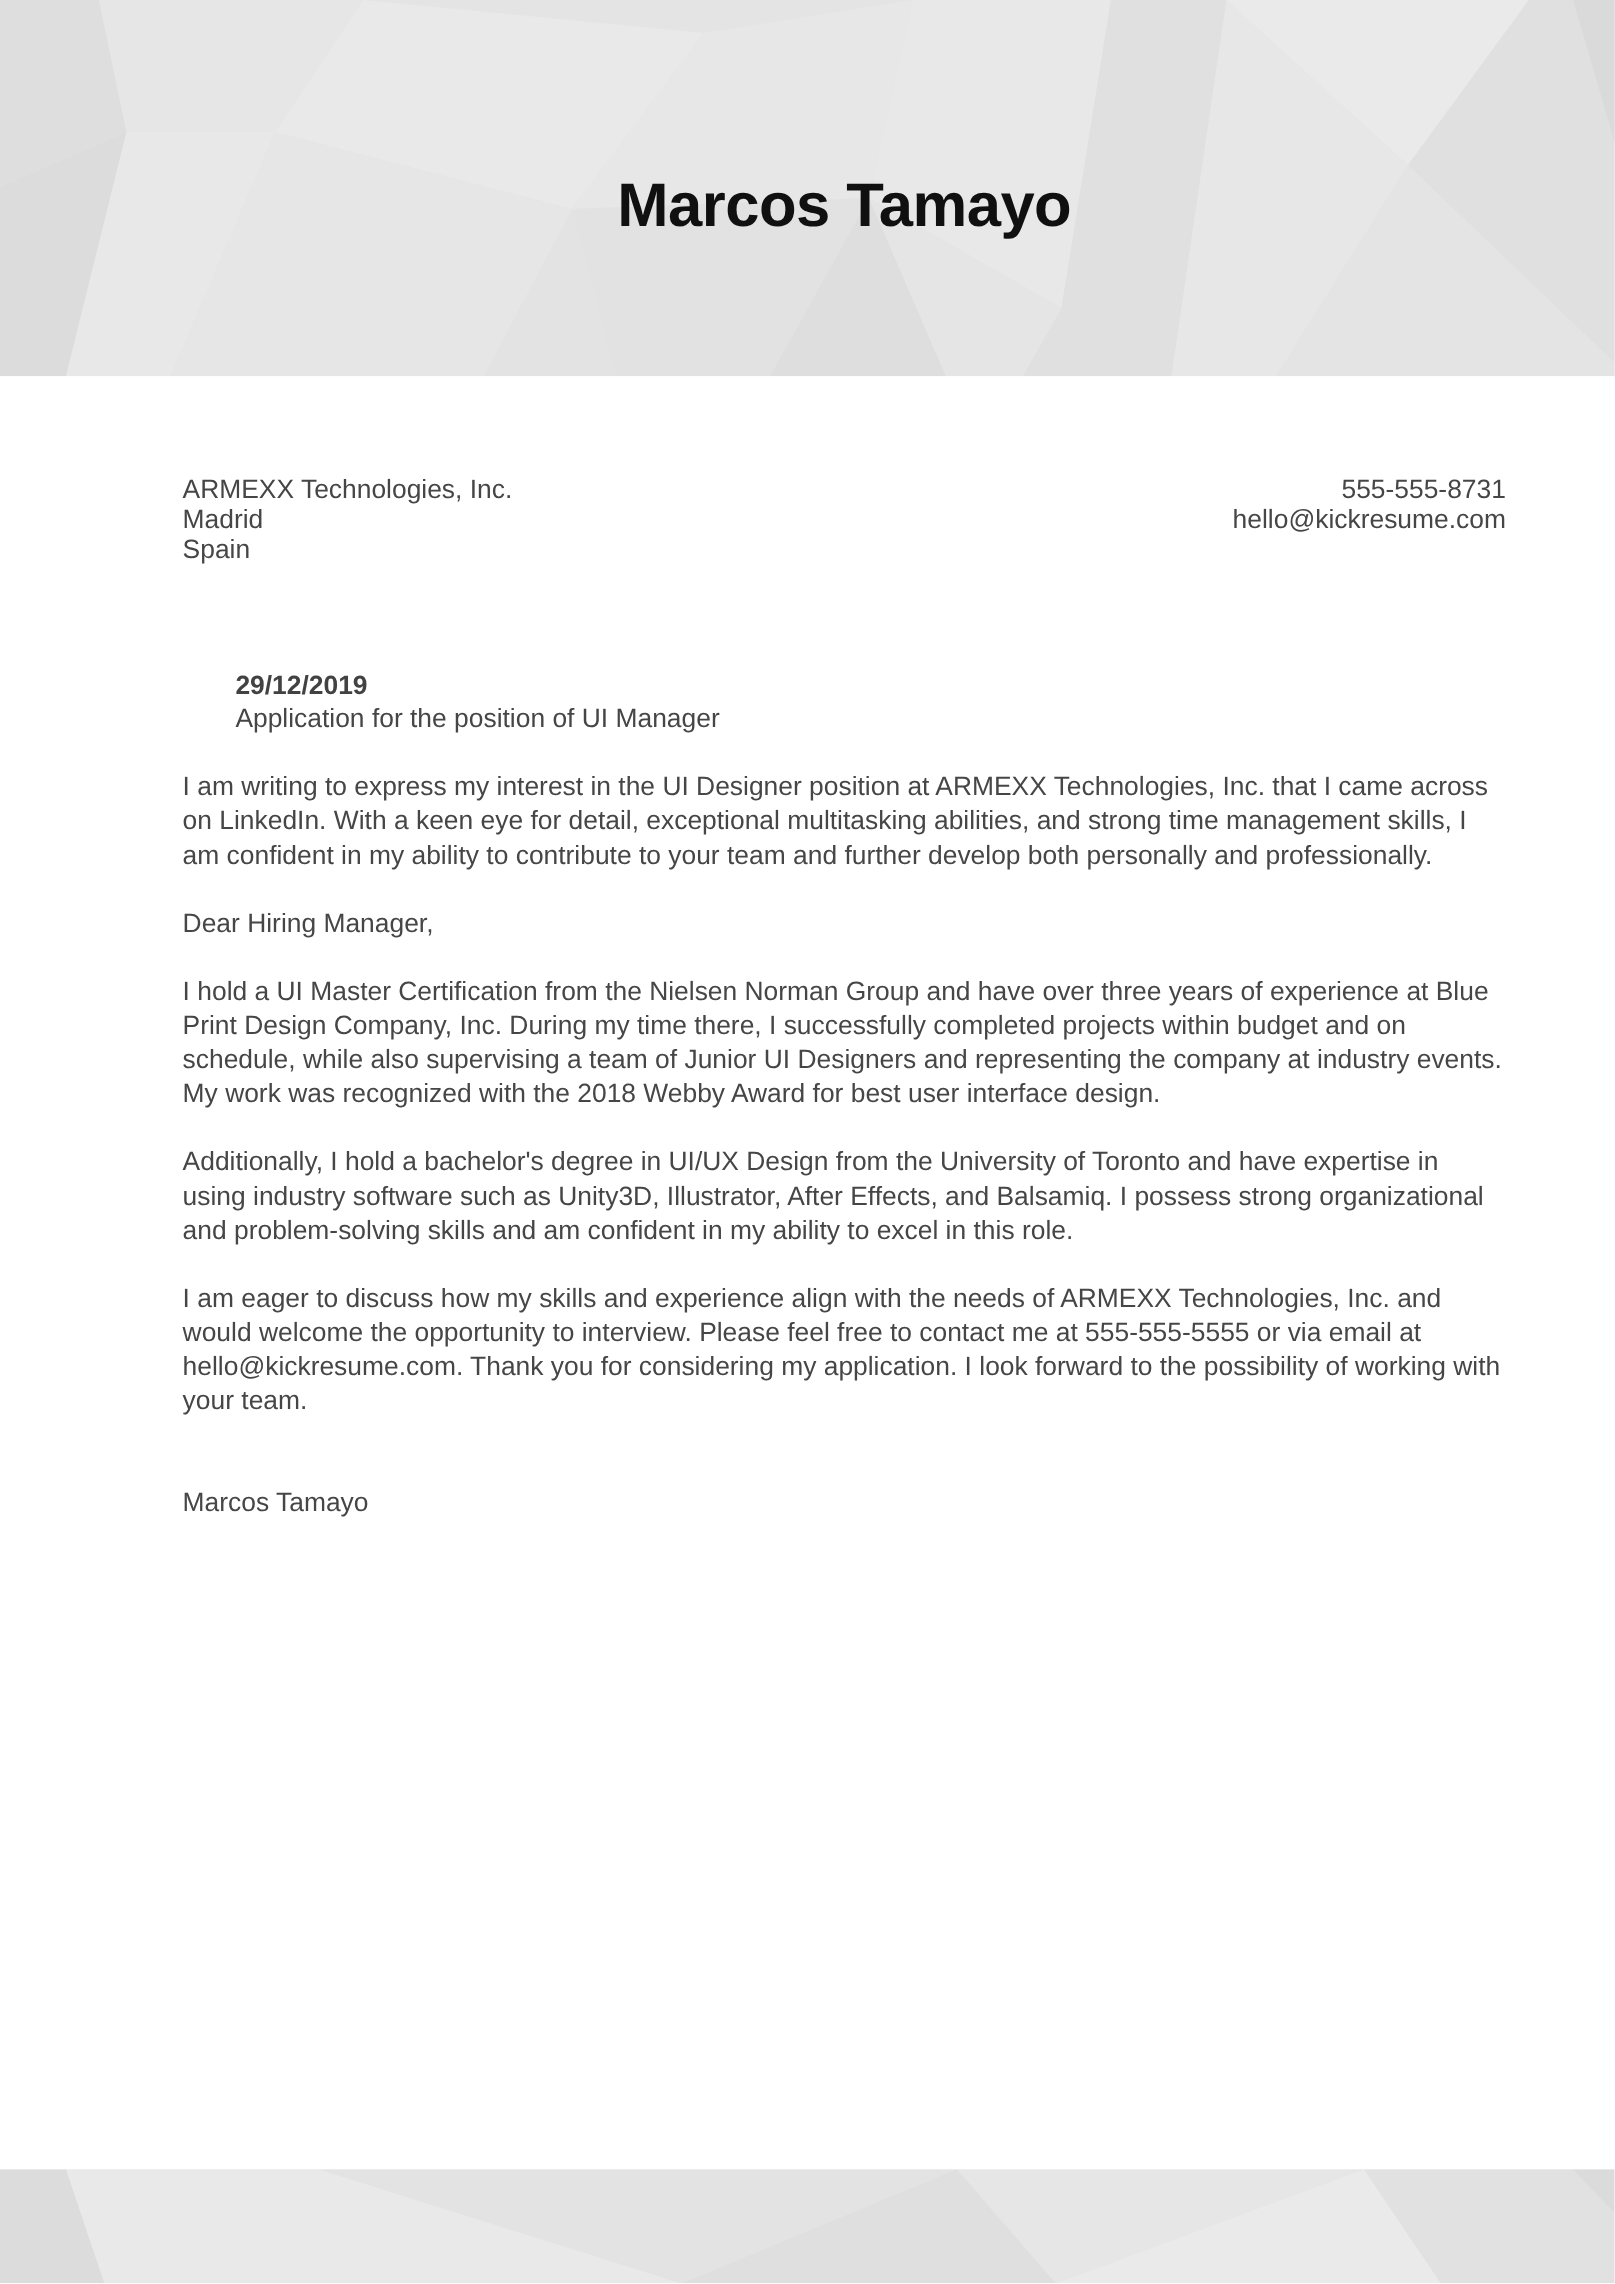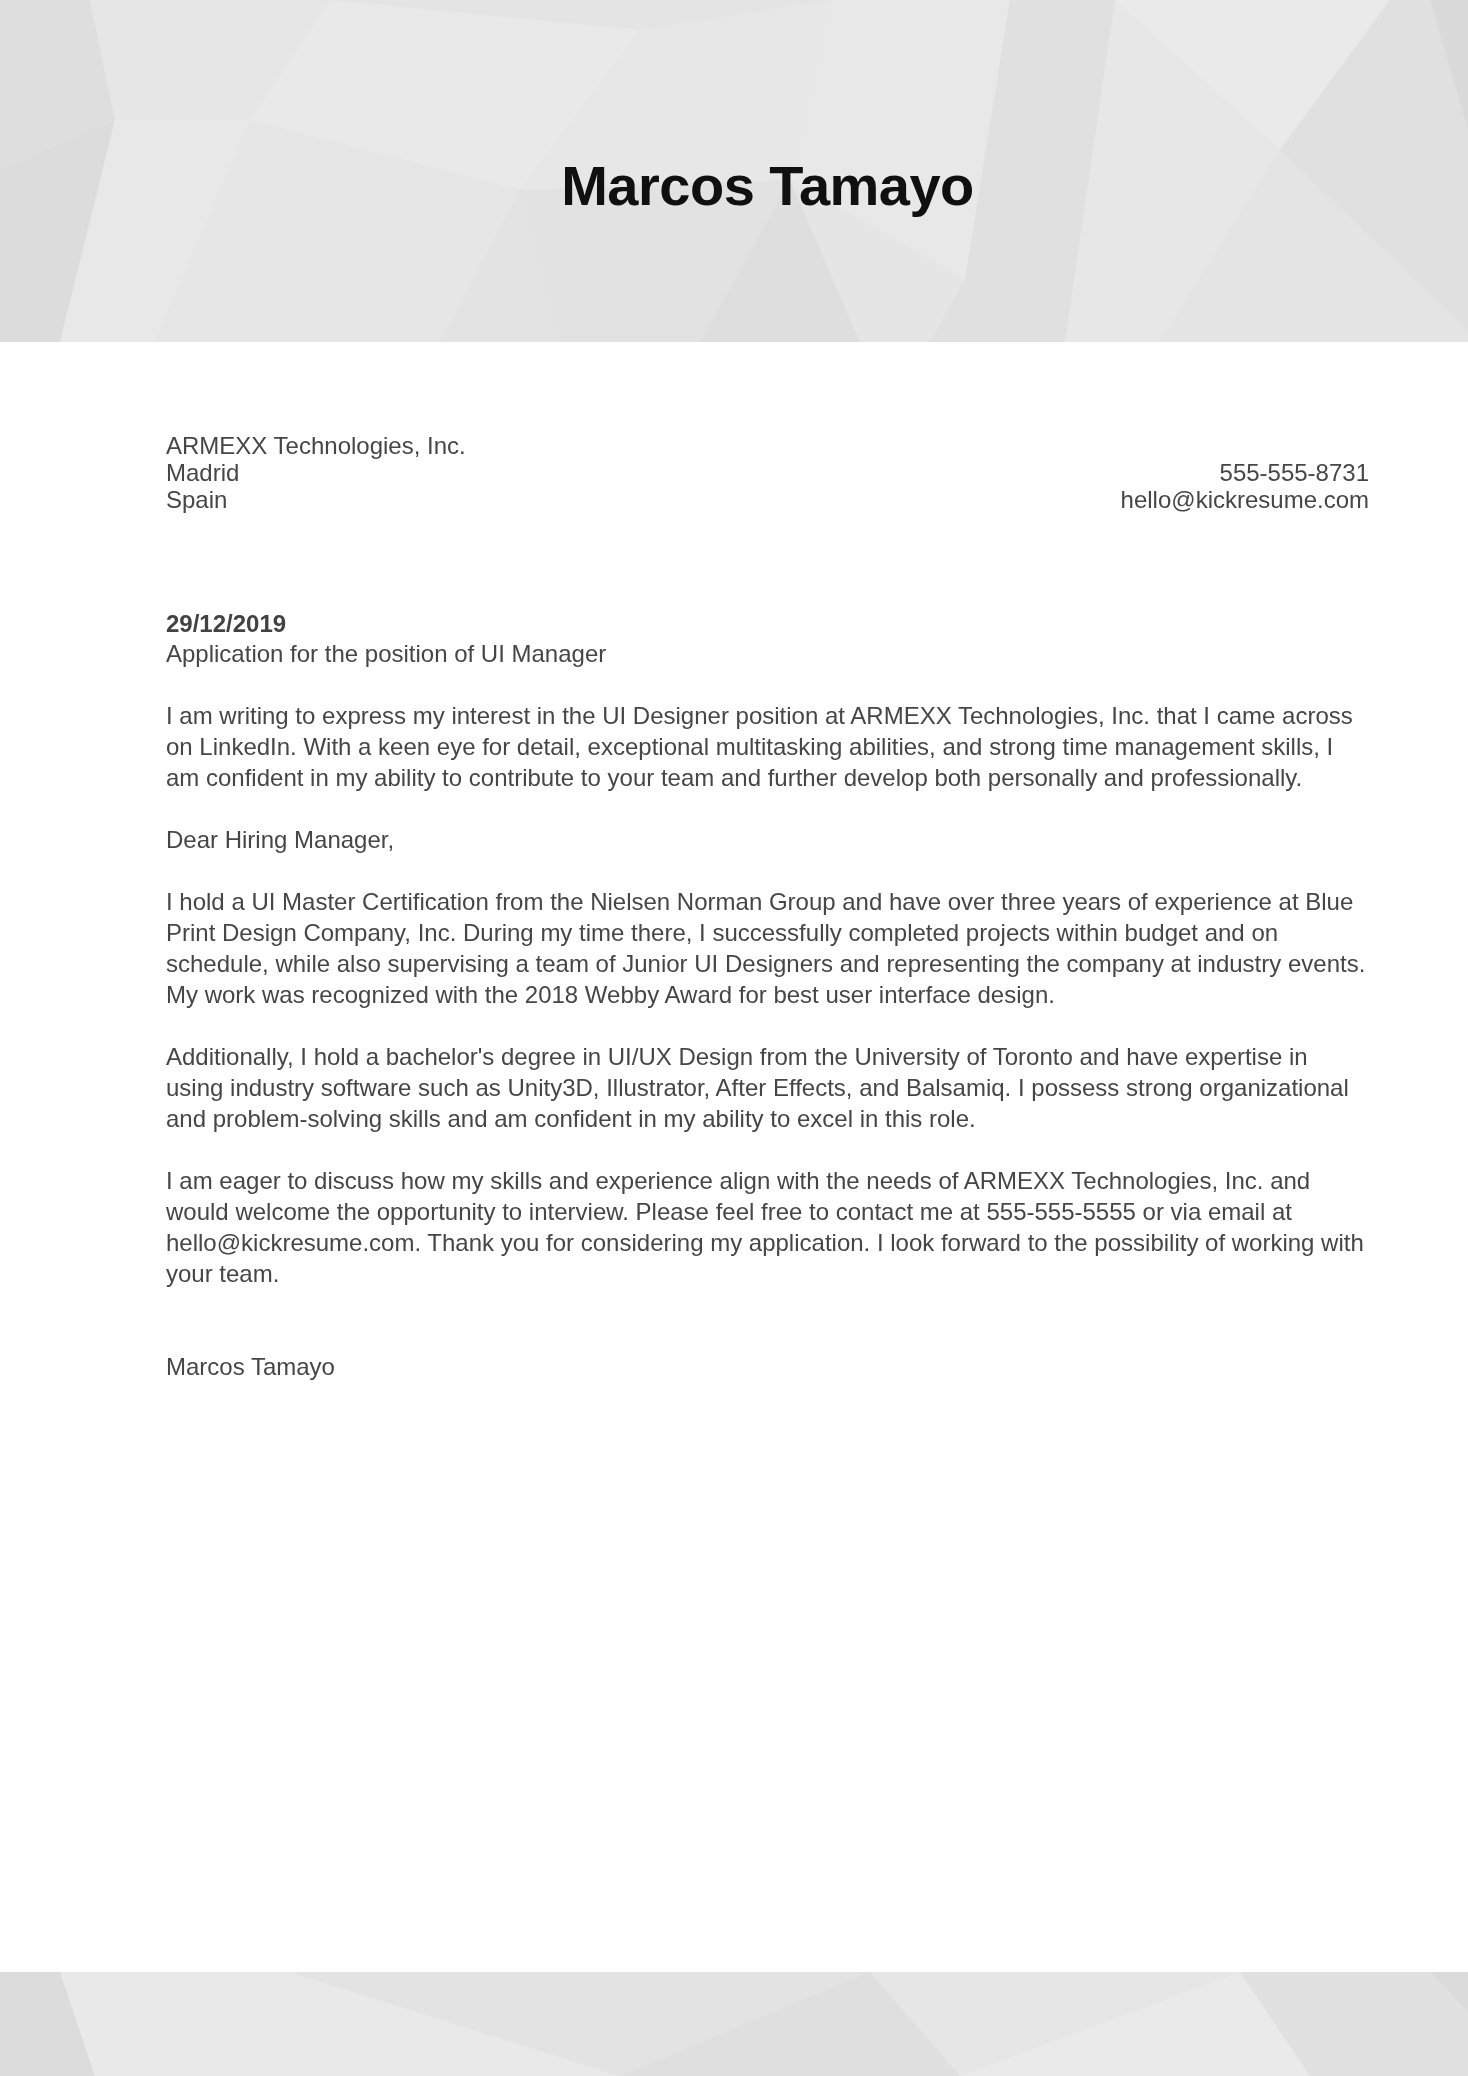--- a/index.html
+++ b/index.html
@@ -62,26 +62,26 @@
     width: 1468px;
     padding: 90px 99px 0 166px;
     color: #464646;
     font-size: 24px;
     line-height: 31px;
   }
 
   .contact-row {
     display: flex;
     justify-content: space-between;
-    align-items: flex-end;
+    align-items: flex-start;
     line-height: 27px;
   }
   .sender-block { text-align: right; }
 
-  .subject-block { margin-top: 96px; line-height: 30px; }
+  .subject-block { margin-top: 96px; line-height: 30px; margin-left: 48px; }
   .date-line { font-weight: bold; color: #424242; }
 
   .letter-par { margin-top: 31px; }
   .signature-line { margin-top: 62px; }
 </style>
 </head>
 <body>
 
 <div class="page">
 

